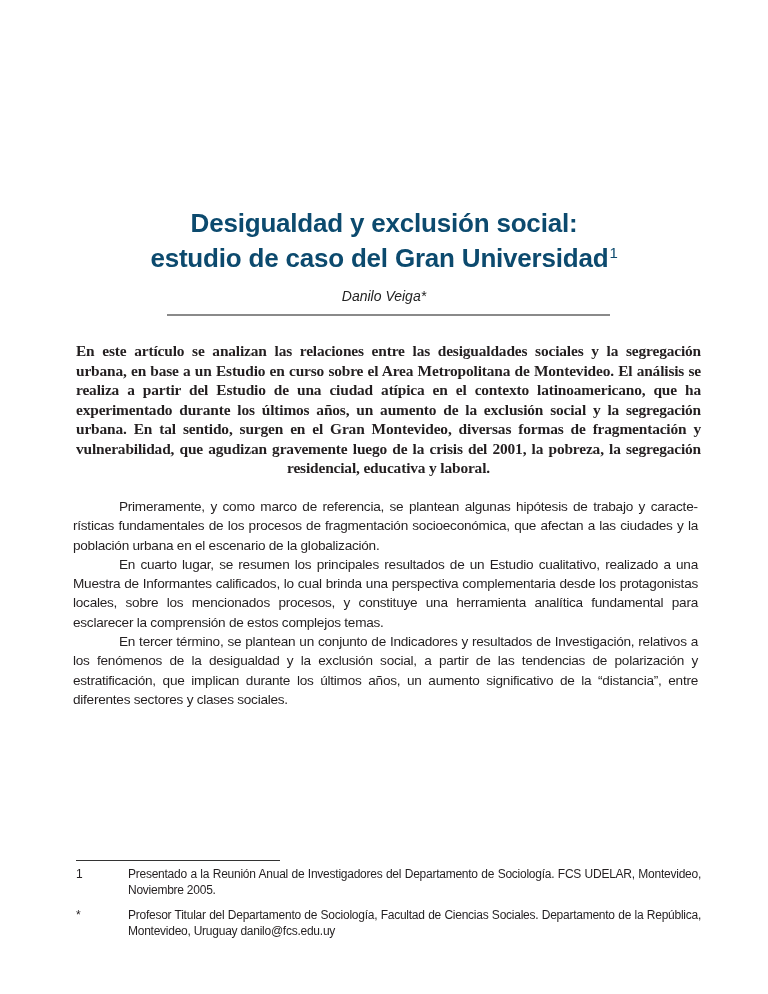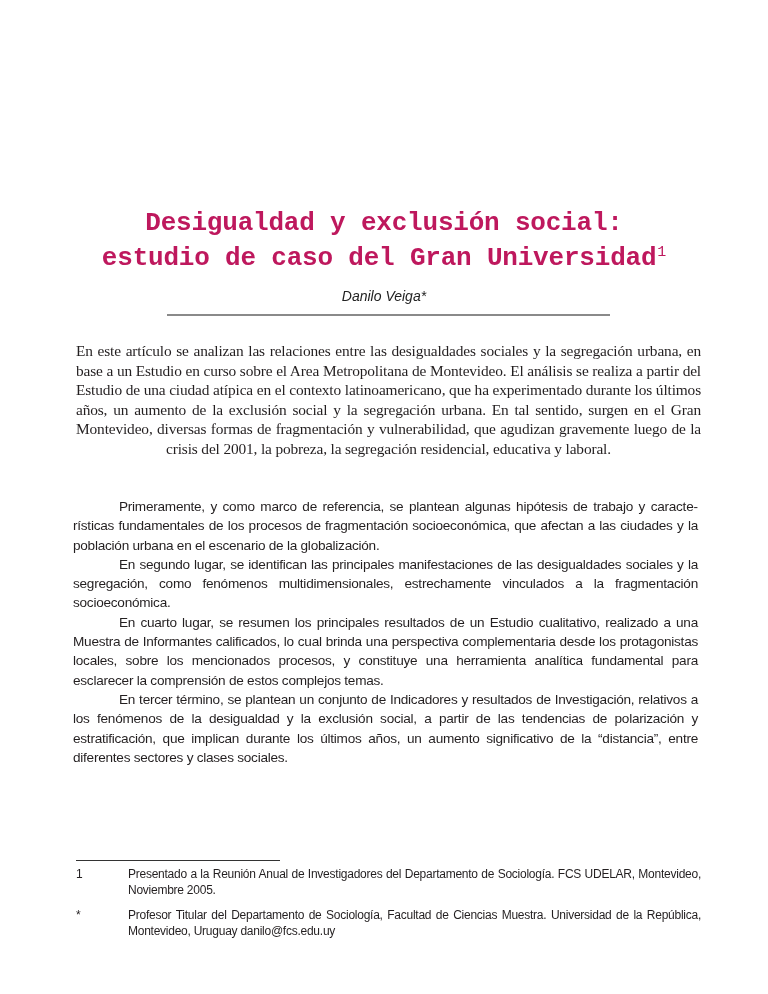--- a/index.html
+++ b/index.html
@@ -18,26 +18,26 @@
       position: absolute;
       left: 0; top: 0;
       width: 768px; height: 994px;
     }
     .title {
       position: absolute;
       left: 0; right: 0;
       top: 208px;
       margin: 0;
       text-align: center;
-      font-family: Liberation Mono, monospace;
+      font-family: Liberation Sans, sans-serif;
       font-weight: bold;
       font-size: 26px;
       line-height: 30px;
       letter-spacing: -0.2px;
-      color: #be185d;
+      color: #0c4a6e;
     }
     .title .sup {
       font-size: 15px;
       vertical-align: 9px;
       font-weight: normal;
       margin-left: 1px;
     }
     .author {
       position: absolute;
       left: 0; right: 0;
@@ -57,21 +57,21 @@
       height: 0;
       border-top: 2px solid #8a8a8a;
     }
     .abstract {
       position: absolute;
       left: 76px;
       width: 625px;
       top: 341px;
       margin: 0;
       font-family: "Liberation Serif", serif;
-      font-weight: normal;
+      font-weight: bold;
       font-size: 15.4px;
       line-height: 19.5px;
       text-align: justify;
       text-align-last: center;
       color: #231f20;
       letter-spacing: -0.15px;
     }
     .body {
       position: absolute;
       left: 73px;
@@ -132,31 +132,30 @@
   </h1>
 
   <div class="author">Danilo Veiga*</div>
 
   <div class="rule"></div>
 
   <p class="abstract">En este artículo se analizan las relaciones entre las desigualdades sociales y la segregación urbana, en base a un Estudio en curso sobre el Area Metropolitana de Montevideo. El análisis se realiza a partir del Estudio de una ciudad atípica en el contexto latinoameri­cano, que ha experimentado durante los últimos años, un aumento de la exclusión social y la segregación urbana. En tal sentido, surgen en el Gran Montevideo, diversas formas de fragmentación y vulnerabilidad, que agudizan gravemente luego de la crisis del 2001, la pobreza, la segregación residencial, educativa y laboral.</p>
 
   <div class="body">
     <p>Primeramente, y como marco de referencia, se plantean algunas hipótesis de trabajo y caracte­rísticas fundamentales de los procesos de fragmentación socioeconómica, que afectan a las ciudades y la población urbana en el escenario de la globalización.</p>
-    <p>En segundo lugar, se identifican las principales manifestaciones de las desigualdades sociales y la segregación, como fenómenos multidimensionales, estrechamente vinculados a la fragmentación socioeconómica.</p>
     <p>En cuarto lugar, se resumen los principales resultados de un Estudio cualitativo, realizado a una Muestra de Informantes calificados, lo cual brinda una perspectiva complementaria desde los protagonistas locales, sobre los mencionados procesos, y constituye una herramienta analítica fundamental para esclarecer la comprensión de estos complejos temas.</p>
     <p>En tercer término, se plantean un conjunto de Indicadores y resultados de Investigación, relativos a los fenómenos de la desigualdad y la exclusión social, a partir de las tendencias de polarización y estratificación, que implican durante los últimos años, un aumento significativo de la “distancia”, entre diferentes sectores y clases sociales.</p>
   </div>
 
   <div class="fn-sep"></div>
 
   <div class="footnotes">
     <div class="fn">
       <span class="fn-mark">1</span>
       <span class="fn-text">Presentado a la Reunión Anual de Investigadores del Departamento de Sociología. FCS UDELAR, Montevideo, Noviembre 2005.</span>
     </div>
     <div class="fn">
       <span class="fn-mark">*</span>
-      <span class="fn-text">Profesor Titular del Departamento de Sociología, Facultad de Ciencias Muestra. Universidad de la República, Monte­video, Uruguay danilo@fcs.edu.uy</span>
+      <span class="fn-text">Profesor Titular del Departamento de Sociología, Facultad de Ciencias Sociales. Departamento de la República, Monte­video, Uruguay danilo@fcs.edu.uy</span>
     </div>
   </div>
 
 </div>
 
 </body></html>

